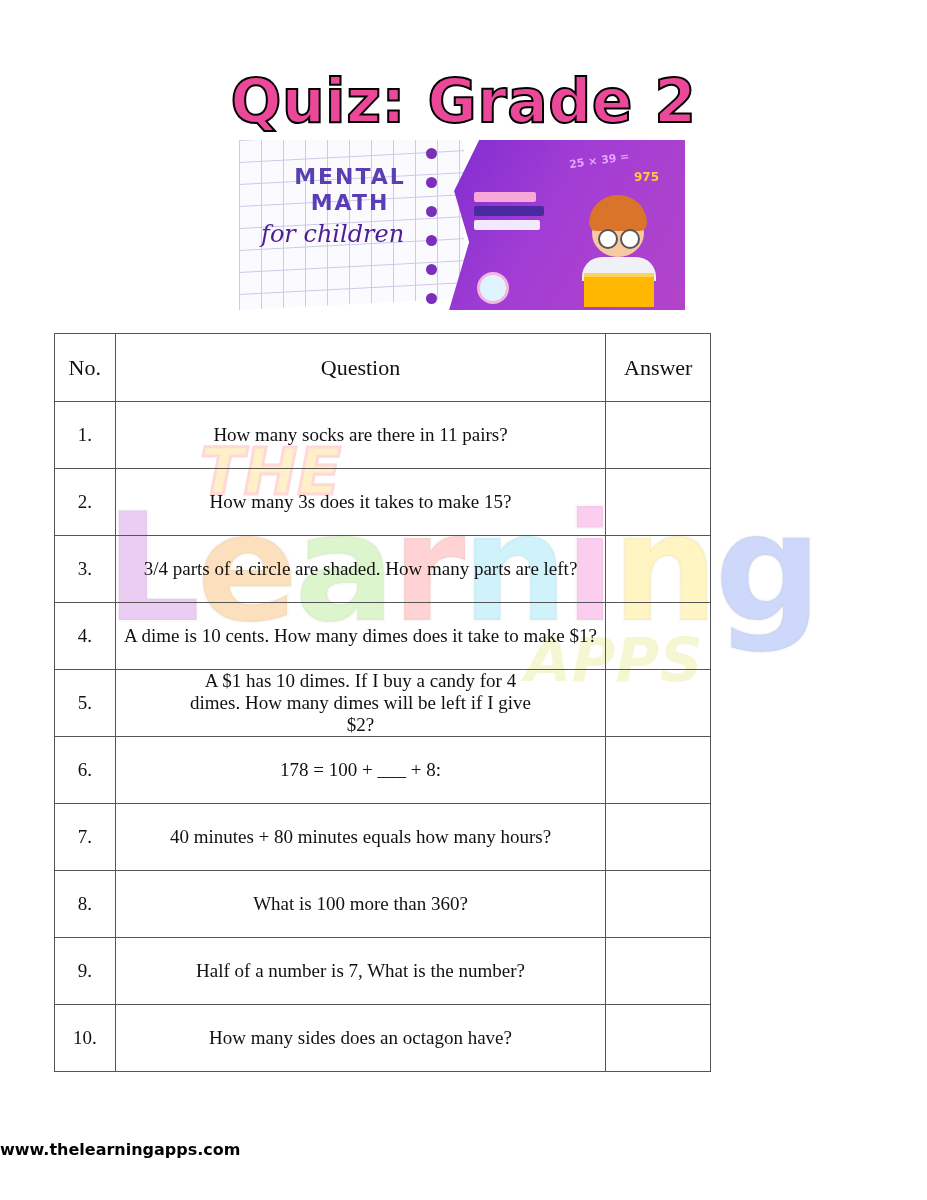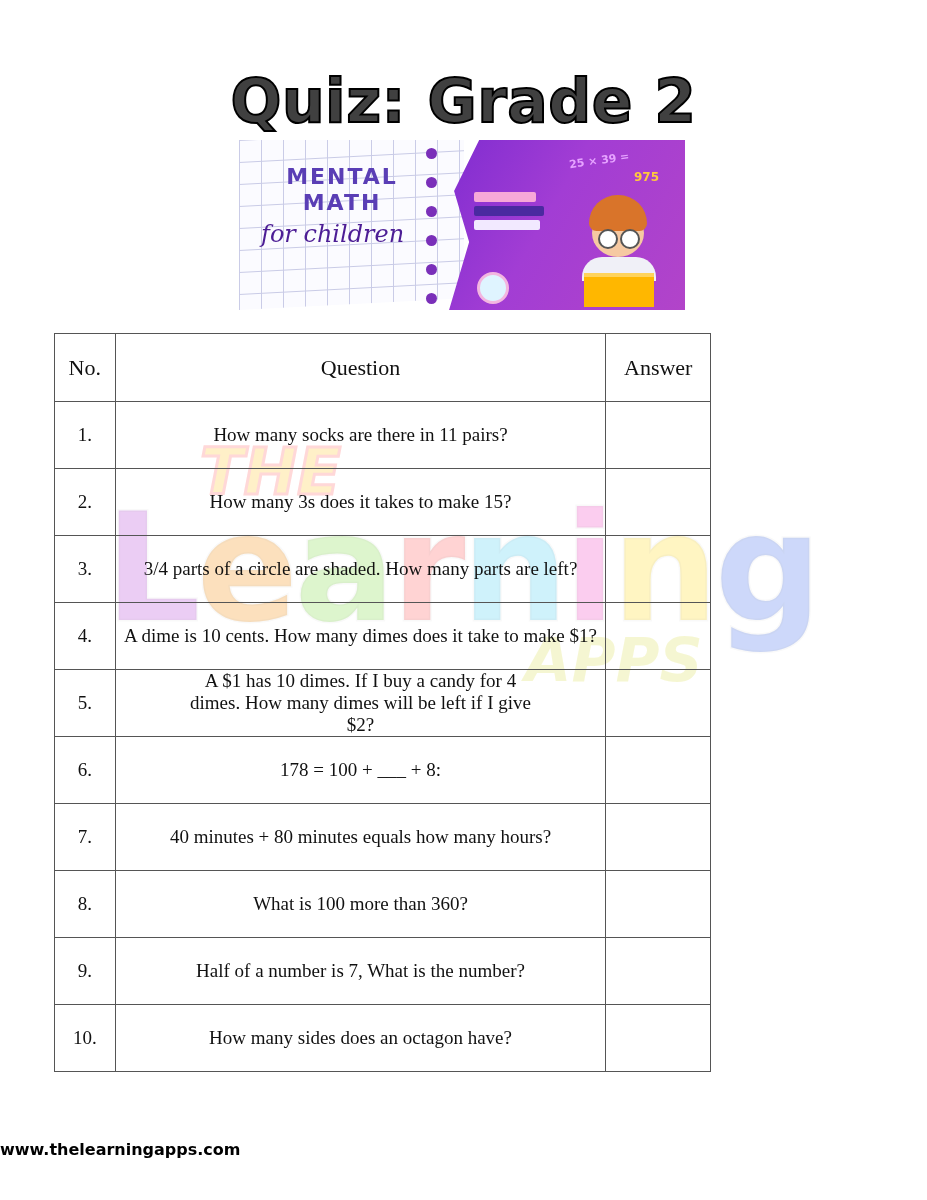--- a/index.html
+++ b/index.html
@@ -1,38 +1,38 @@
 <!DOCTYPE html>
 <html><head>
 <meta charset="utf-8">
 <style>
   html, body { margin: 0; padding: 0; background: #ffffff; }
   body { width: 927px; height: 1200px; position: relative; overflow: hidden; font-family: "Liberation Serif", serif; color: #111; }
   .title {
     position: absolute; left: 0; top: 64px; width: 927px; text-align: center;
     font-family: "DejaVu Sans", sans-serif; font-weight: 900; font-size: 60px; letter-spacing: 0.5px;
-    color: #404040; line-height: 74px;
+    color: #ec4899; line-height: 74px;
     -webkit-text-stroke: 2px #000;
   }
   .banner {
     position: absolute; left: 239px; top: 140px; width: 446px; height: 170px; overflow: hidden;
   }
   .banner .grid {
     position: absolute; left: 0; top: 0; width: 225px; height: 170px; background-color: #fbfbff;
     background-image: linear-gradient(#c9cbe6 1px, transparent 1px), linear-gradient(90deg, #c9cbe6 1px, transparent 1px);
     background-size: 22px 22px; transform: skewY(-3deg); transform-origin: 0 0;
   }
   .banner .purple {
     position: absolute; left: 195px; top: 0; width: 251px; height: 170px;
     background: linear-gradient(120deg, #7d2bd0 0%, #a23dd4 45%, #b244c9 100%);
     clip-path: polygon(18% 0, 100% 0, 100% 100%, 6% 100%, 14% 60%, 8% 30%);
   }
   .banner .holes { position: absolute; left: 185px; top: 8px; width: 18px; height: 160px; }
   .banner .holes span { display: block; width: 11px; height: 11px; border-radius: 50%; background: #7a2fb9; margin: 0 0 18px 2px; }
-  .banner .mental { position: absolute; left: 28px; top: 24px; width: 150px; text-align: center;
+  .banner .mental { position: absolute; left: 36px; top: 24px; width: 150px; text-align: center;
     font-family: "DejaVu Sans", sans-serif; font-weight: bold; color: #5a3eb5; font-size: 22px; line-height: 26px; letter-spacing: 2px; }
   .banner .children { position: absolute; left: 22px; top: 80px; font-family: "DejaVu Serif", serif; font-style: italic; color: #4c1d95; font-size: 24px; }
   .banner .equation { position: absolute; left: 330px; top: 14px; color: #e6a3ff; font-family: "DejaVu Sans", sans-serif; font-weight: bold; font-size: 11px; transform: rotate(-8deg); }
   .banner .result { position: absolute; left: 395px; top: 30px; color: #ffc83d; font-family: "DejaVu Sans", sans-serif; font-weight: bold; font-size: 12px; }
   .banner .books { position: absolute; left: 235px; top: 52px; width: 70px; height: 40px; }
   .banner .books div { height: 10px; margin-bottom: 4px; border-radius: 2px; }
   .banner .kid { position: absolute; left: 335px; top: 55px; width: 90px; height: 115px; }
   .kid .hair { position: absolute; left: 15px; top: 0; width: 58px; height: 36px; border-radius: 30px 30px 8px 8px; background: #d9742a; }
   .kid .face { position: absolute; left: 18px; top: 14px; width: 52px; height: 48px; border-radius: 50%; background: #f6c9a2; }
   .kid .glass { position: absolute; top: 34px; width: 16px; height: 16px; border-radius: 50%; border: 2px solid #555; background: #fff; }

